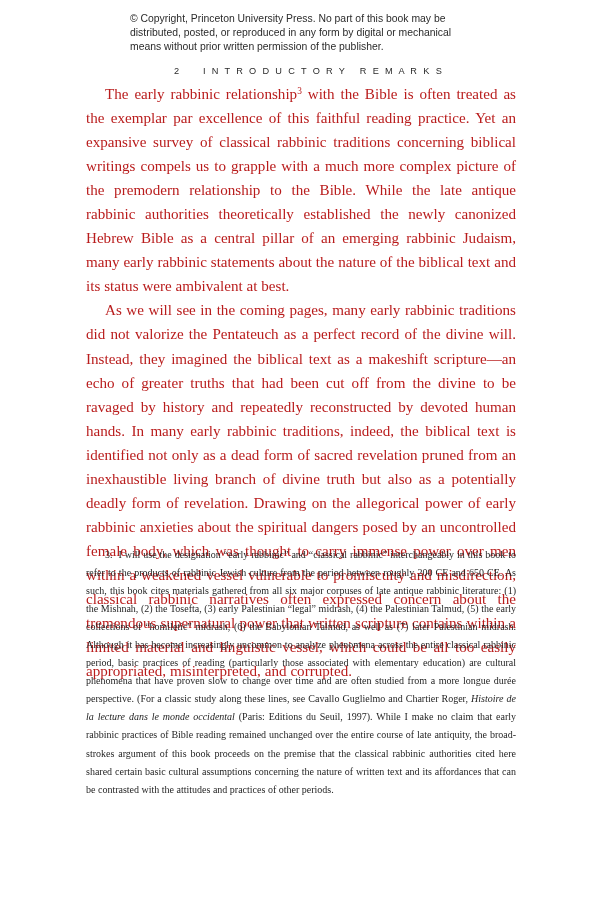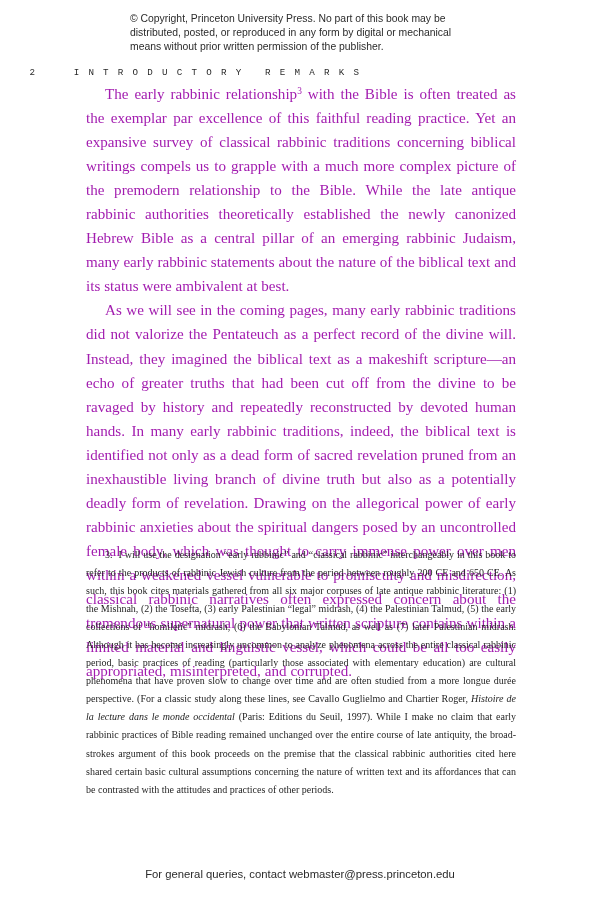--- a/index.html
+++ b/index.html
@@ -35,21 +35,22 @@
     color: #2b2b2b;
     text-align: left;
   }
 
   
   .running-head {
     position: absolute;
     top: 56px;
     left: 0;
     width: 600px;
-    font-family: Liberation Mono, monospace;
+    text-align: center;
+    font-family: Liberation Sans, sans-serif;
     font-size: 9.2px;
     letter-spacing: 1.85px;
     color: #2a2a2a;
     white-space: pre;
   }
   .running-head .folio {
     letter-spacing: 1.85px;
   }
 
   
@@ -59,21 +60,21 @@
     left: 86px;
     width: 430px;
   }
   .body-par {
     margin: 0;
     font-size: 15.1px;
     line-height: 24.05px;
     text-align: justify;
     text-justify: inter-word;
     text-indent: 19px;
-    color: #a21caf;
+    color: #b91c1c;
     word-spacing: 0.1px;
     hyphens: none;
   }
   .body-par sup {
     font-size: 0.62em;
     vertical-align: 0.55em;
     line-height: 0;
   }
 
   
@@ -127,17 +128,14 @@
   <div class="body-block">
     <p class="body-par"><span>The early rabbinic relationship</span><sup>3</sup><span> with the Bible is often treated as the exemplar par excellence of this faithful reading practice. Yet an expansive survey of classical rabbinic traditions concerning biblical writings compels us to grapple with a much more complex picture of the premodern relationship to the Bible. While the late antique rabbinic authorities theoretically established the newly canonized Hebrew Bible as a central pillar of an emerging rabbinic Judaism, many early rabbinic statements about the nature of the biblical text and its status were ambivalent at best.</span></p>
 
     <p class="body-par">As we will see in the coming pages, many early rabbinic traditions did not valorize the Pentateuch as a perfect record of the divine will. Instead, they imagined the biblical text as a makeshift scripture—an echo of greater truths that had been cut off from the divine to be ravaged by history and repeatedly reconstructed by devoted human hands. In many early rabbinic traditions, indeed, the biblical text is identified not only as a dead form of sacred revelation pruned from an inexhaustible living branch of divine truth but also as a potentially deadly form of revelation. Drawing on the allegorical power of early rabbinic anxieties about the spiritual dangers posed by an uncontrolled female body, which was thought to carry immense power over men within a weakened vessel vulnerable to promiscuity and misdirection, classical rabbinic narratives often expressed concern about the tremendous supernatural power that written scripture contains within a limited material and linguistic vessel, which could be all too easily appropriated, misinterpreted, and corrupted.</p>
   </div>
 
   <div class="footnote-block">
     <p class="footnote-par"><span class="fn-marker">3.</span>&nbsp; <span>I will use the designation “early rabbinic” and “classical rabbinic” interchangeably in this book to refer to the products of rabbinic Jewish culture from the period between roughly 200 CE and 650 CE. As such, this book cites materials gathered from all six major corpuses of late antique rabbinic literature: (1) the Mishnah, (2) the Tosefta, (3) early Palestinian “legal” midrash, (4) the Palestinian Talmud, (5) the early collections of “homiletic” midrash, (6) the Babylonian Talmud, as well as (7) later Palestinian midrash. Although it has become increasingly uncommon to analyze phenomena across the entire classical rabbinic period, basic practices of reading (particularly those associated with elementary education) are cultural phenomena that have proven slow to change over time and are often studied from a more longue durée perspective. (For a classic study along these lines, see Cavallo Guglielmo and Chartier Roger, </span><i class="title-italic">Histoire de la lecture dans le monde occidental</i><span> (Paris: Editions du Seuil, 1997). While I make no claim that early rabbinic practices of Bible reading remained unchanged over the entire course of late antiquity, the broad-strokes argument of this book proceeds on the premise that the classical rabbinic authorities cited here shared certain basic cultural assumptions concerning the nature of written text and its affordances that can be contrasted with the attitudes and practices of other periods.</span></p>
   </div>
 
-  <div class="page-footer">
-    <span>For general queries, contact webmaster@press.princeton.edu</span>
-  </div>
 
 </div>
 
 </body></html>

